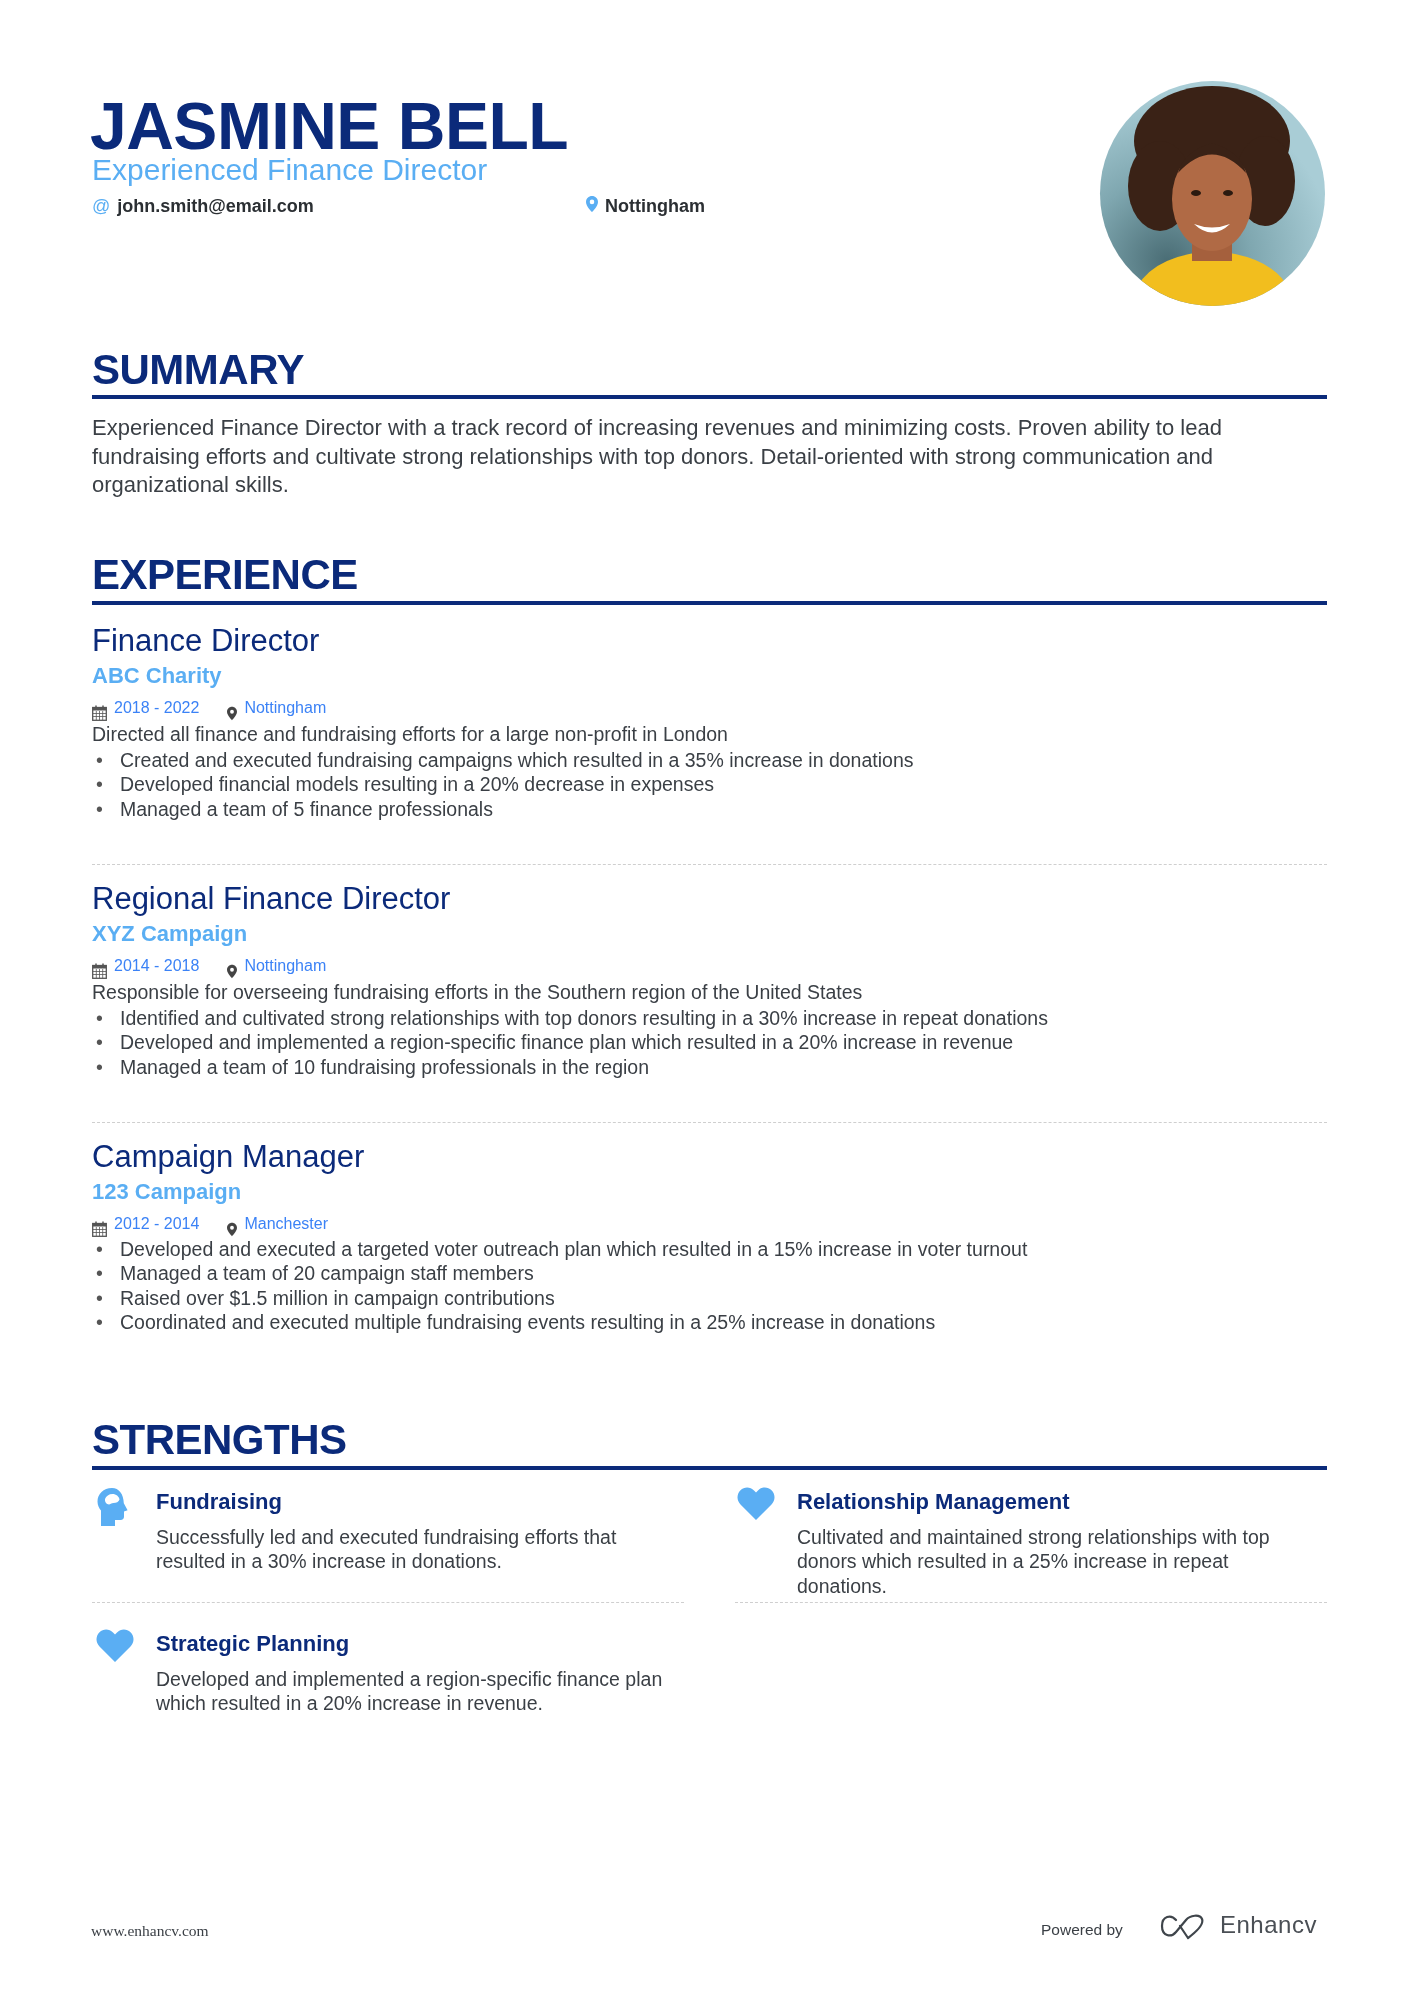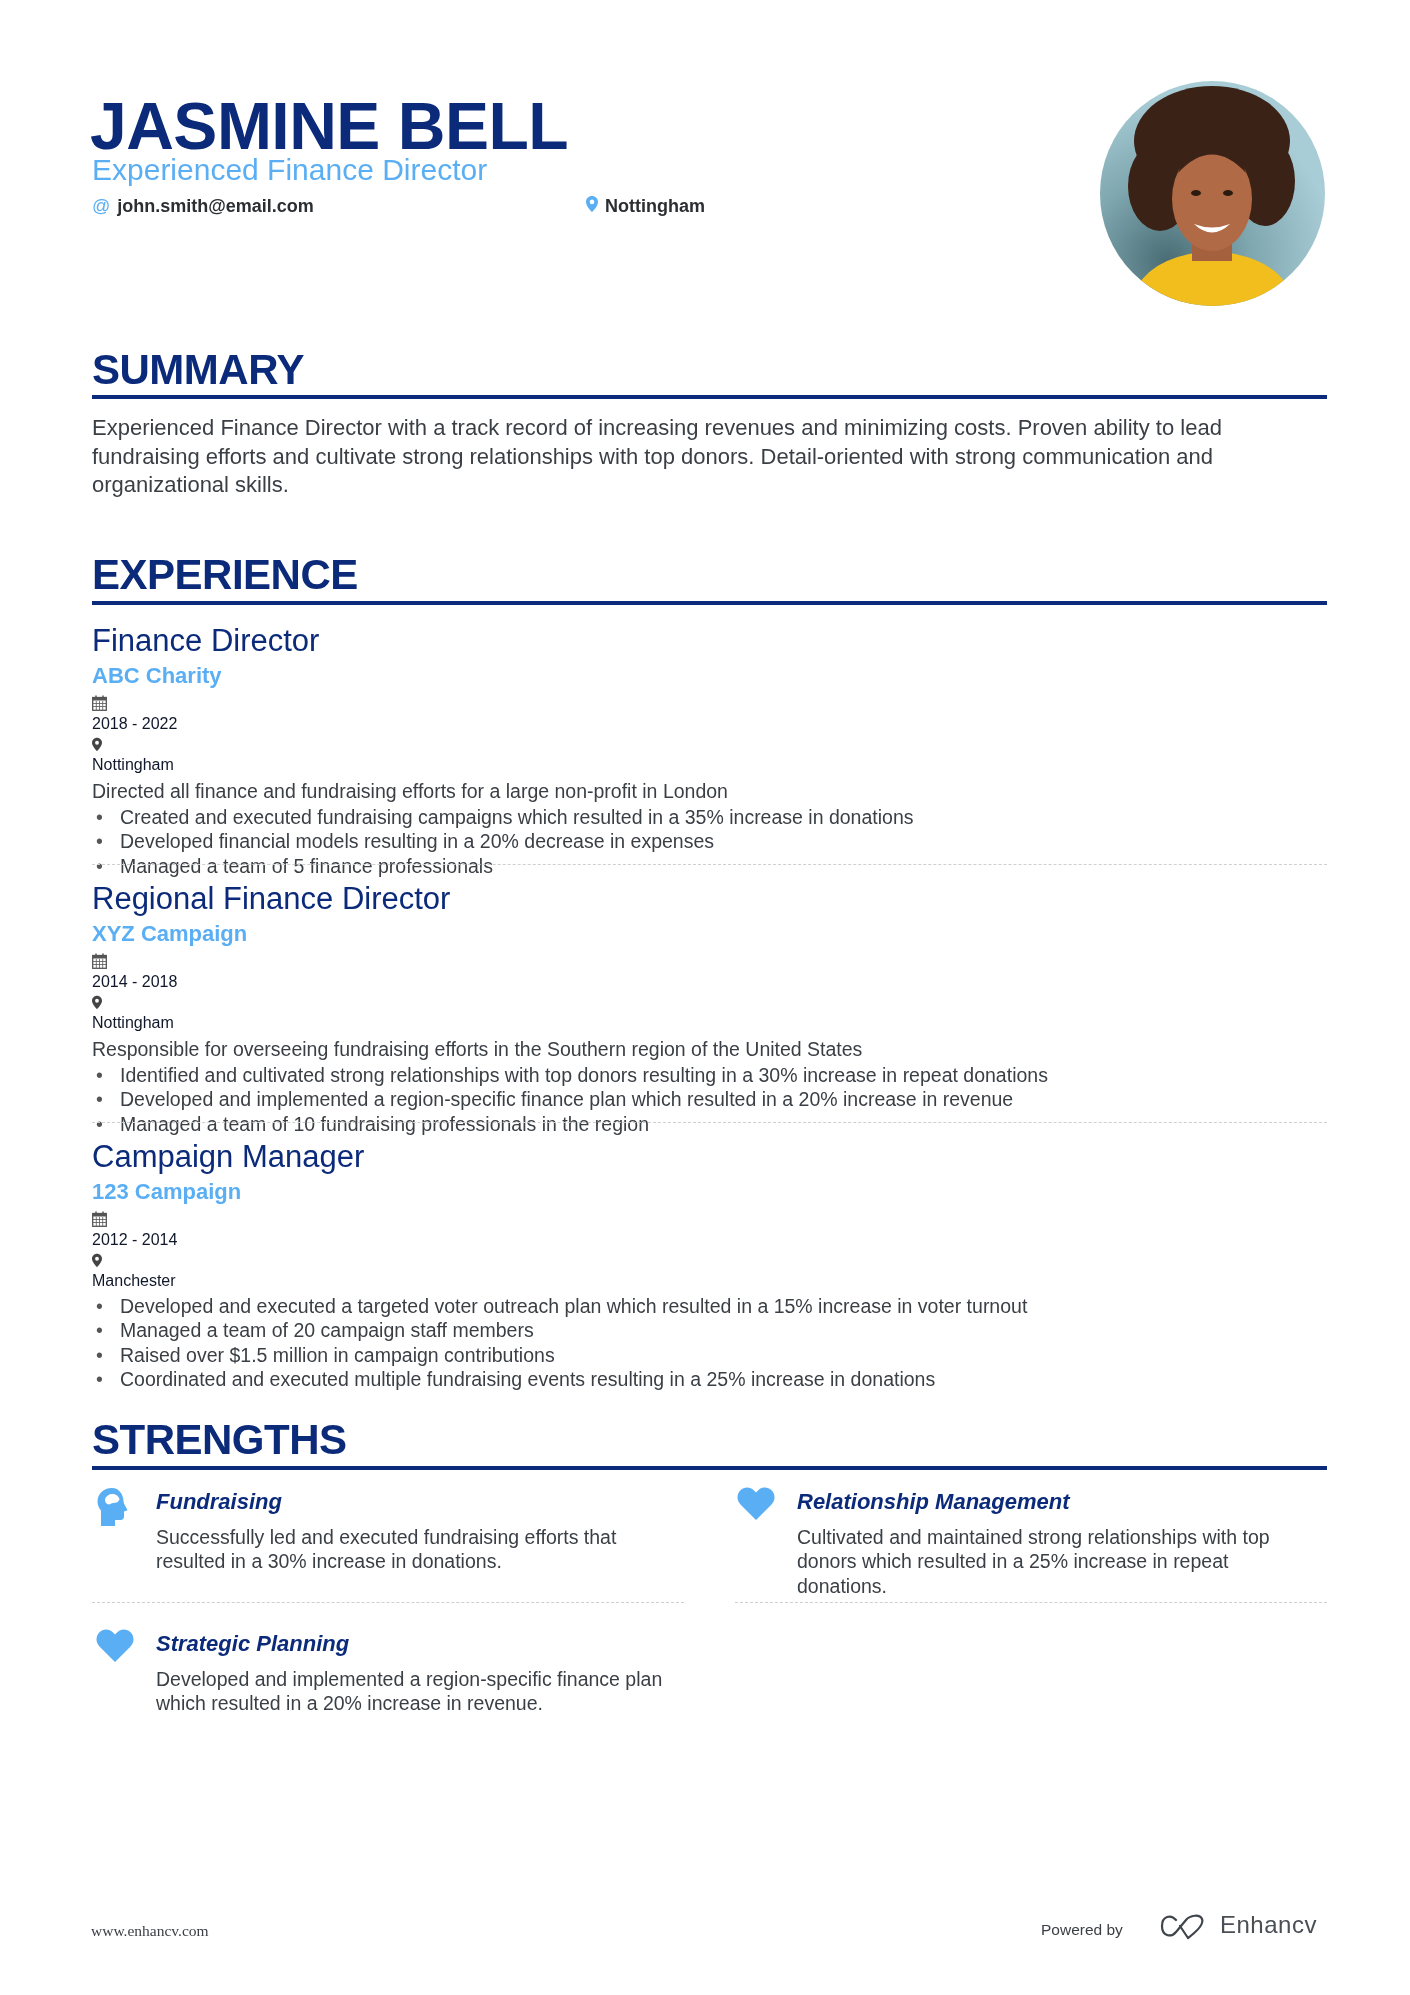--- a/index.html
+++ b/index.html
@@ -21,36 +21,36 @@
   .sec-h { left: 92px; font-size: 42px; font-weight: bold; color: #0b2a7a; line-height: 50px;
            letter-spacing: -0.5px; white-space: nowrap; }
   .sec-rule { left: 92px; width: 1235px; height: 4px; background: #0b2a7a; }
 
   .summary { left: 92px; top: 414px; width: 1235px; font-size: 22px; line-height: 28.6px; color: #3a3f45; }
 
   
   .job { left: 92px; width: 1235px; }
   .job-title { font-size: 31px; color: #0b2a7a; line-height: 40px; white-space: nowrap; }
   .job-company { font-size: 22px; font-weight: bold; color: #5aaef3; line-height: 30px; white-space: nowrap; }
-  .job-meta { display: flex; align-items: flex-start; font-size: 16px; color: #0f172a; line-height: 26px;
-              margin-top: 4px; white-space: nowrap; flex-direction: column; }
+  .job-meta { display: flex; align-items: flex-end; font-size: 16px; color: #3b82f6; line-height: 26px;
+              margin-top: 4px; white-space: nowrap; }
   .job-meta .m-ico { color: #555; margin-right: 7px; display: inline-flex; }
   .job-meta .gap { width: 28px; }
   .job-desc { font-size: 19.5px; line-height: 27px; color: #3a3f45; white-space: nowrap; }
   .job-bullets { list-style: none; margin: 0; padding: 0; }
   .job-bullets li { position: relative; padding-left: 28px; font-size: 19.5px; line-height: 24.3px;
                     color: #3a3f45; white-space: nowrap; }
   .job-bullets li::before { content: "\2022"; position: absolute; left: 4px; top: 0; color: #555; }
   .dash { left: 92px; width: 1235px; height: 0; border-top: 1px dashed #cfcfcf; }
 
   
   .str { width: 590px; }
   .str-ico { position: absolute; left: 0; top: 0; width: 40px; height: 42px; }
   .str-title { position: absolute; left: 60px; top: 0; font-size: 22px; font-weight: bold; color: #0b2a7a;
-               line-height: 30px; white-space: nowrap; font-style: italic; }
+               line-height: 30px; white-space: nowrap; }
   .str-desc { position: absolute; left: 60px; top: 38px; width: 520px; font-size: 19.5px; line-height: 24.3px;
               color: #3a3f45; }
   .str-dash { height: 0; border-top: 1px dashed #cfcfcf; }
 
   
   #footer-url { left: 91px; top: 1920px; font-size: 15.5px; color: #3a3f45; line-height: 22px; font-family: Liberation Serif, serif; }
   #powered { left: 1041px; top: 1919px; font-size: 15.5px; color: #3a3f45; line-height: 22px; }
   #enh-logo { left: 1160px; top: 1914px; width: 46px; height: 26px; }
   #enh-word { left: 1220px; top: 1910px; font-size: 24px; color: #4a4f55; line-height: 30px; letter-spacing: 0.5px; }
 </style>

